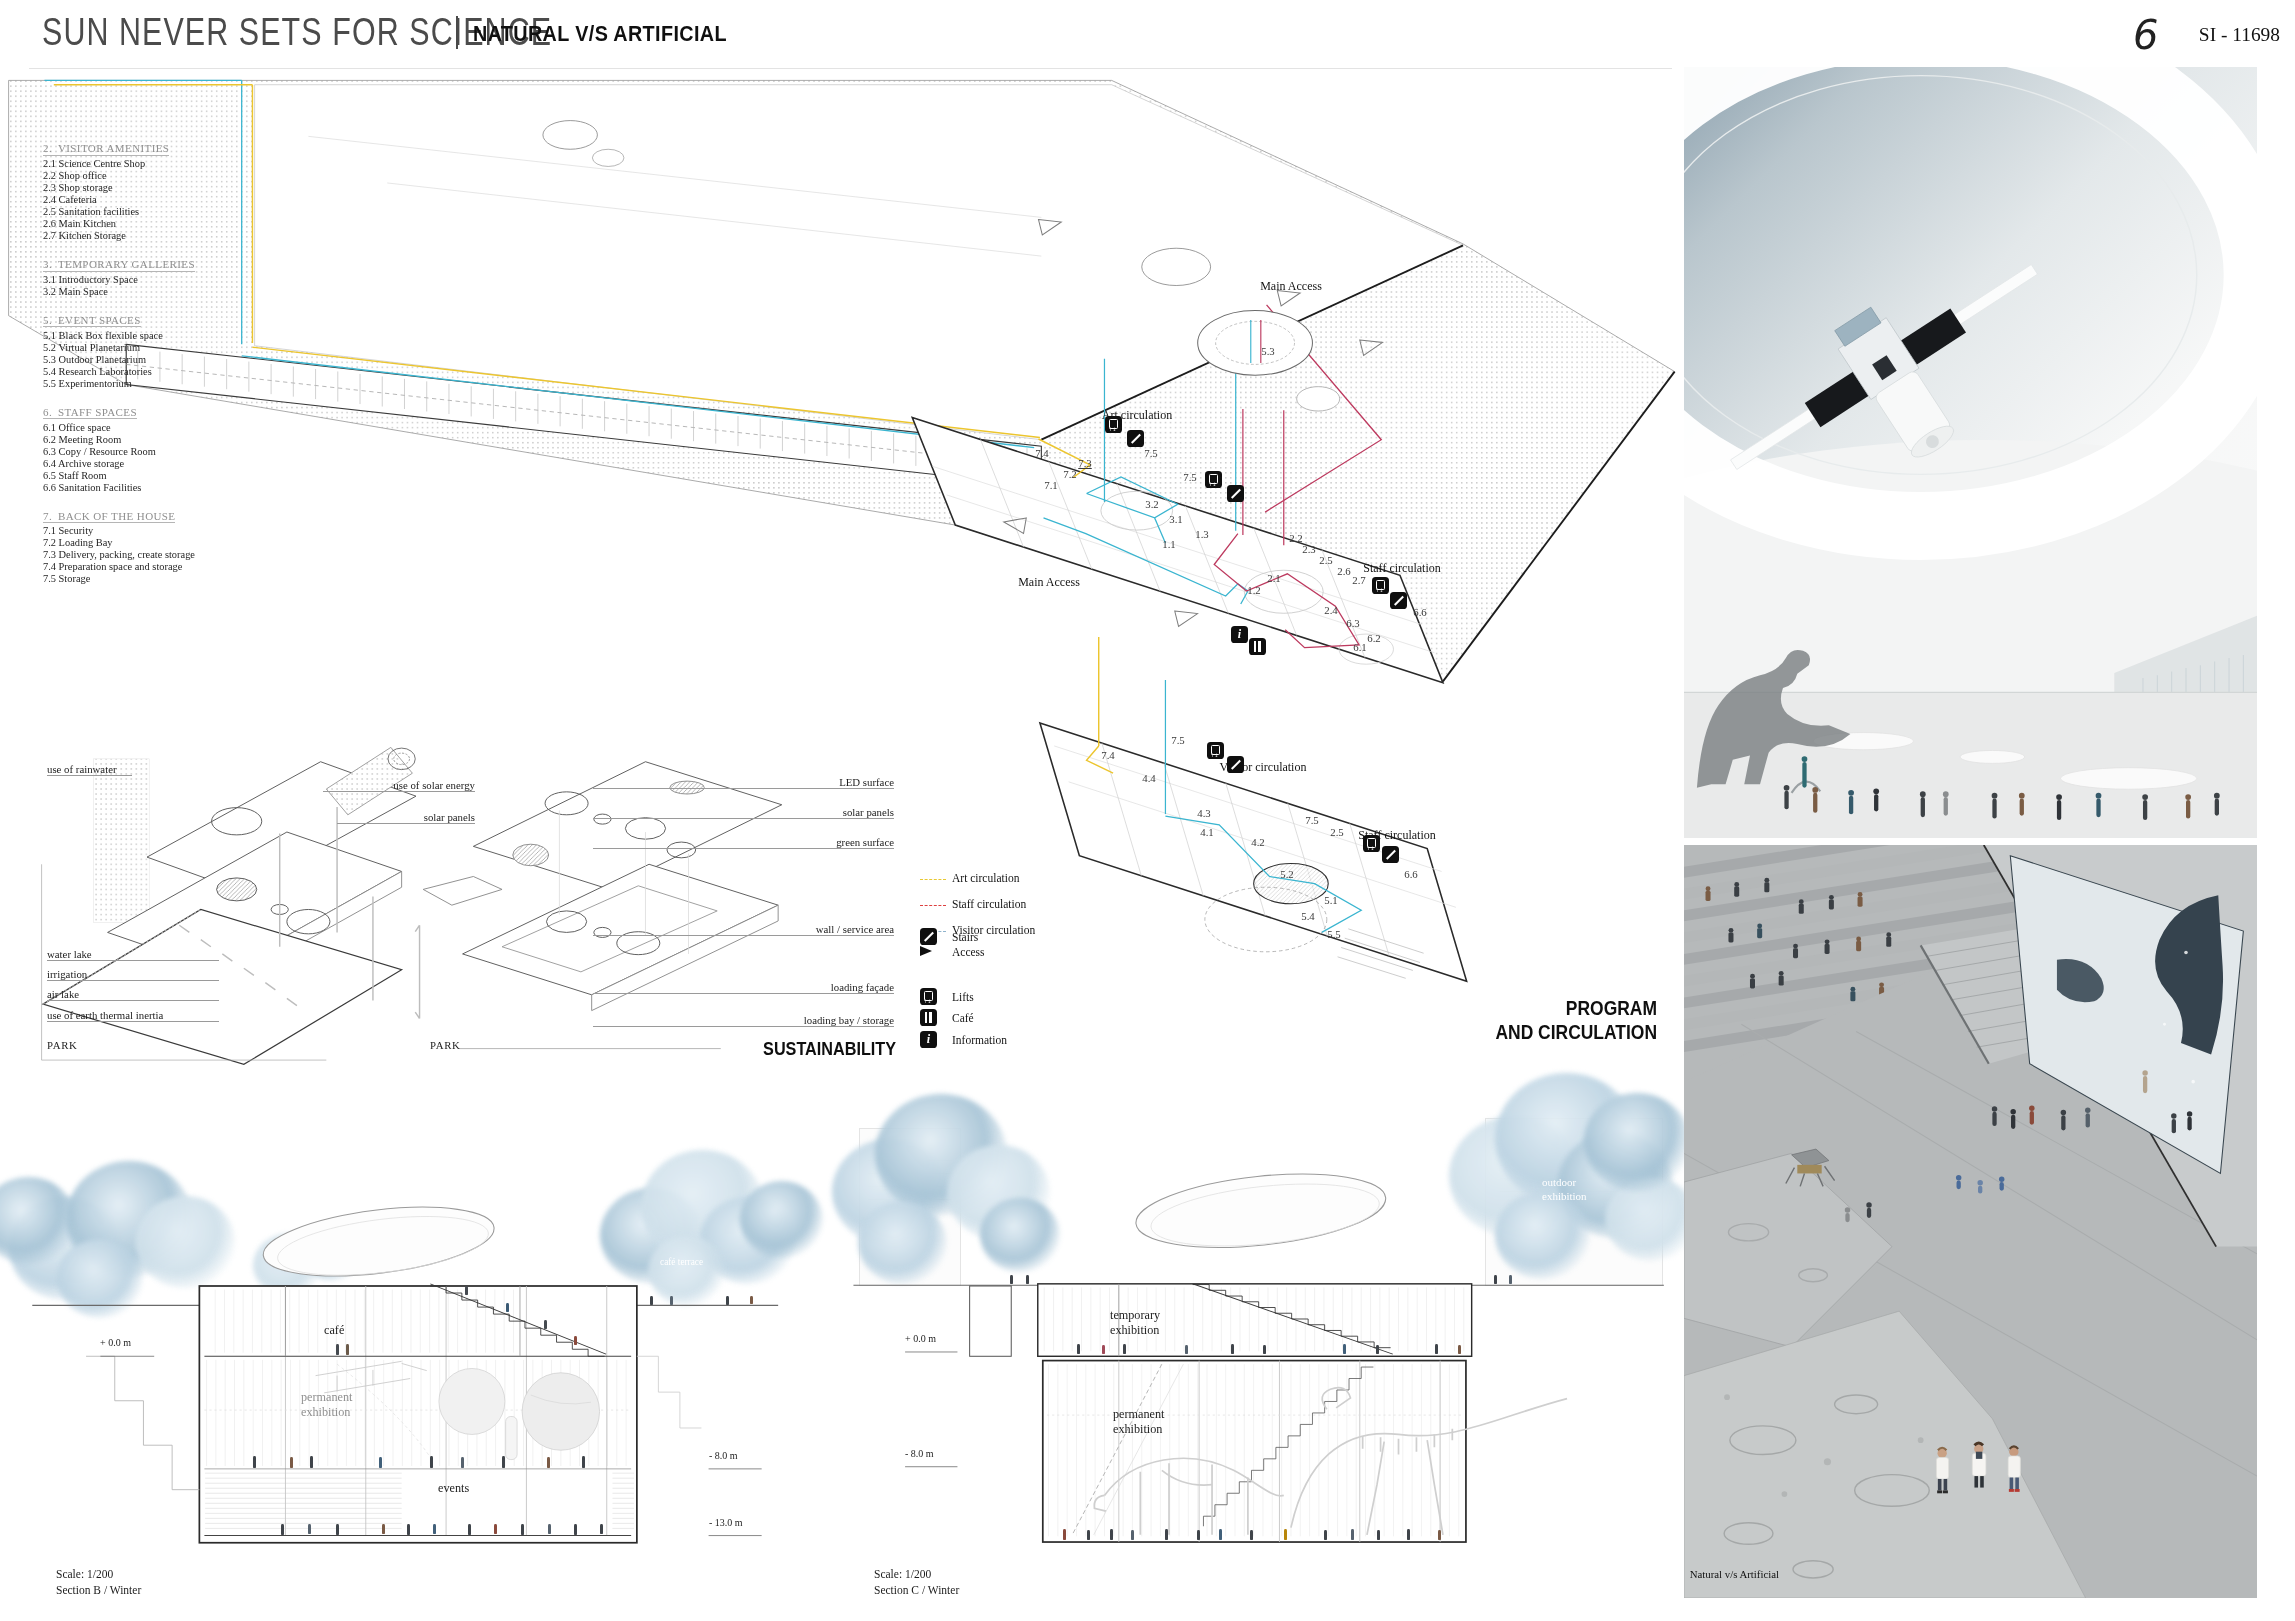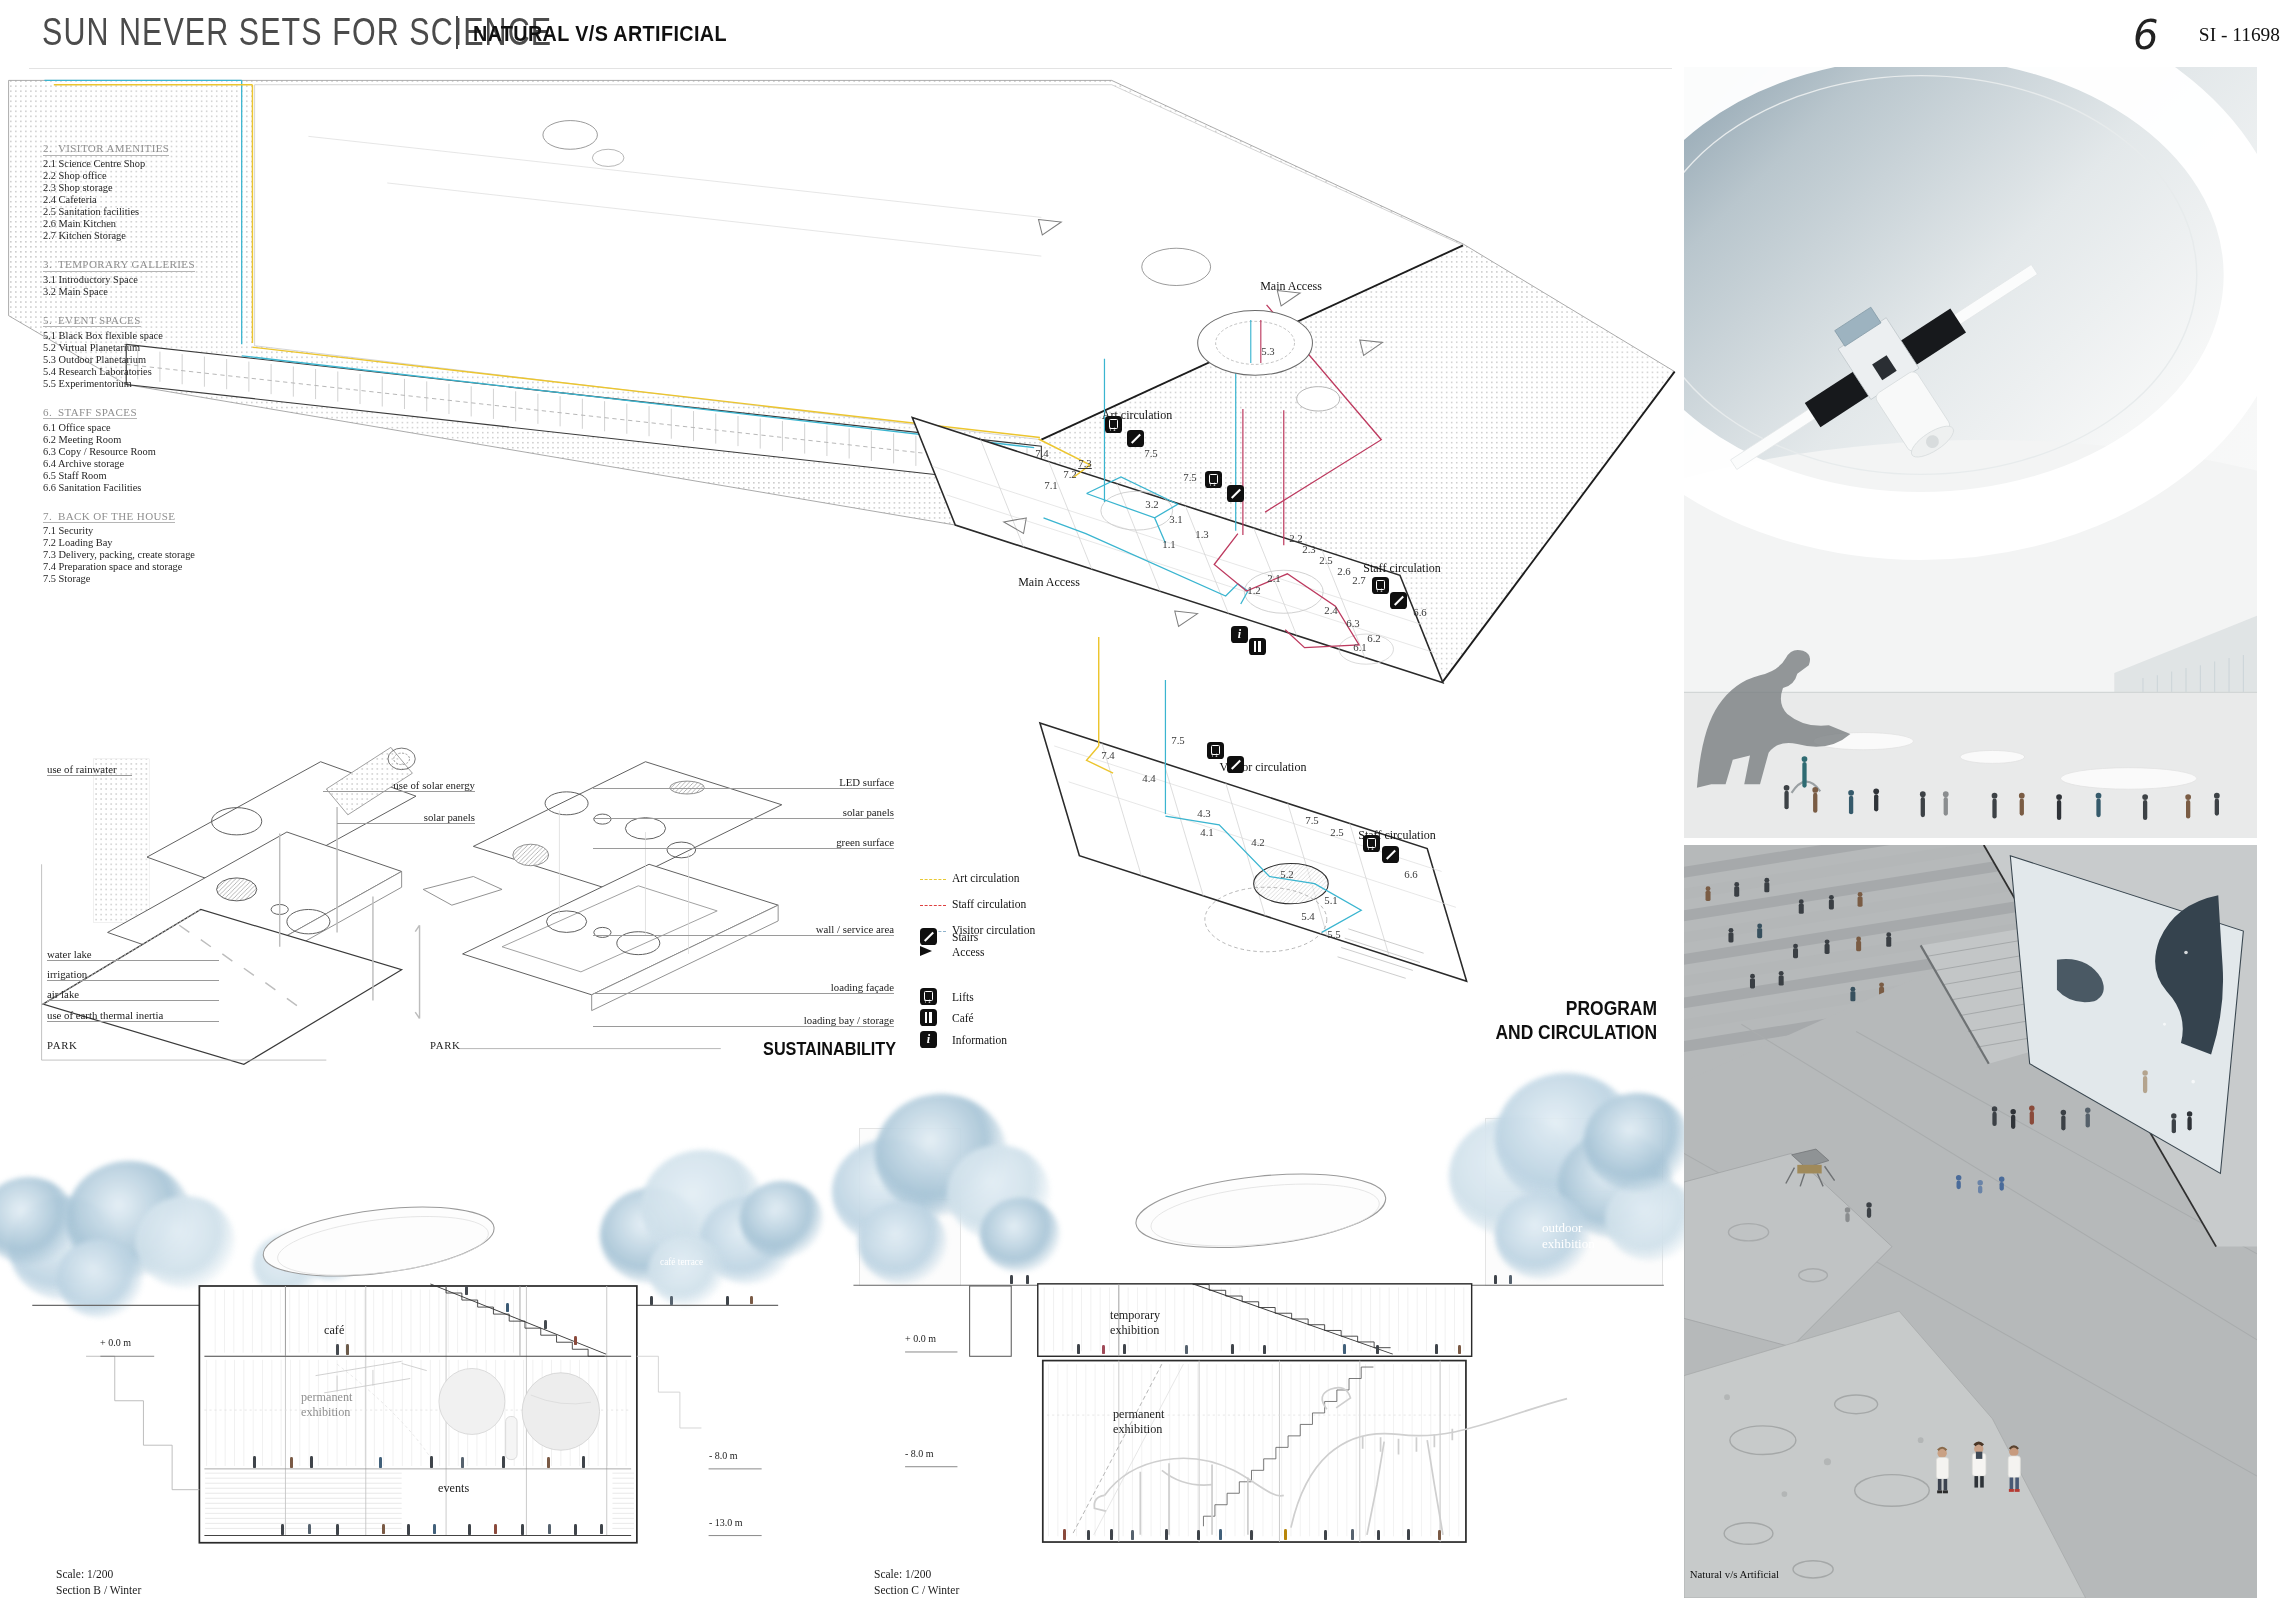--- a/index.html
+++ b/index.html
@@ -645,21 +645,21 @@
   <div class="lbl" style="left:438px;top:1481px;font-size:12.2px;">events</div>
   <div class="lbl wrap white" style="left:660px;top:1257px;width:57px;font-size:9.3px;">café terrace</div>
   <div class="lbl" style="left:100px;top:1337px;font-size:10px;">+ 0.0 m</div>
   <div class="lbl" style="left:709px;top:1450px;font-size:10px;">- 8.0 m</div>
   <div class="lbl" style="left:709px;top:1517px;font-size:10px;">- 13.0 m</div>
   <div class="lbl" style="left:56px;top:1568px;font-size:11.5px;">Scale: 1/200</div>
   <div class="lbl" style="left:56px;top:1584px;font-size:11.5px;">Section B / Winter</div>
 
   <div class="lbl wrap" style="left:1110px;top:1308px;width:79px;font-size:12.2px;">temporary exhibition</div>
   <div class="lbl wrap" style="left:1113px;top:1407px;width:79px;font-size:12.2px;">permanent exhibition</div>
-  <div class="lbl wrap white" style="left:1542px;top:1176px;width:68px;font-size:13px;margin-top:44px;">outdoor exhibition</div>
+  <div class="lbl wrap white" style="left:1542px;top:1176px;width:68px;font-size:11px;">outdoor exhibition</div>
   <div class="lbl" style="left:905px;top:1333px;font-size:10px;">+ 0.0 m</div>
   <div class="lbl" style="left:905px;top:1448px;font-size:10px;">- 8.0 m</div>
   <div class="lbl" style="left:874px;top:1568px;font-size:11.5px;">Scale: 1/200</div>
   <div class="lbl" style="left:874px;top:1584px;font-size:11.5px;">Section C / Winter</div>
 
   <div id="photo-top">
     <svg width="573" height="771" viewBox="0 0 799 1075">
       <ellipse cx="420" cy="860" rx="780" ry="340" fill="#f3f4f4"></ellipse>
       <ellipse cx="330" cy="290" rx="470" ry="350" fill="none" stroke="#ffffff" stroke-width="95" opacity=".96"></ellipse>
       <ellipse cx="330" cy="290" rx="385" ry="278" fill="none" stroke="#e7ebec" stroke-width="2"></ellipse>

